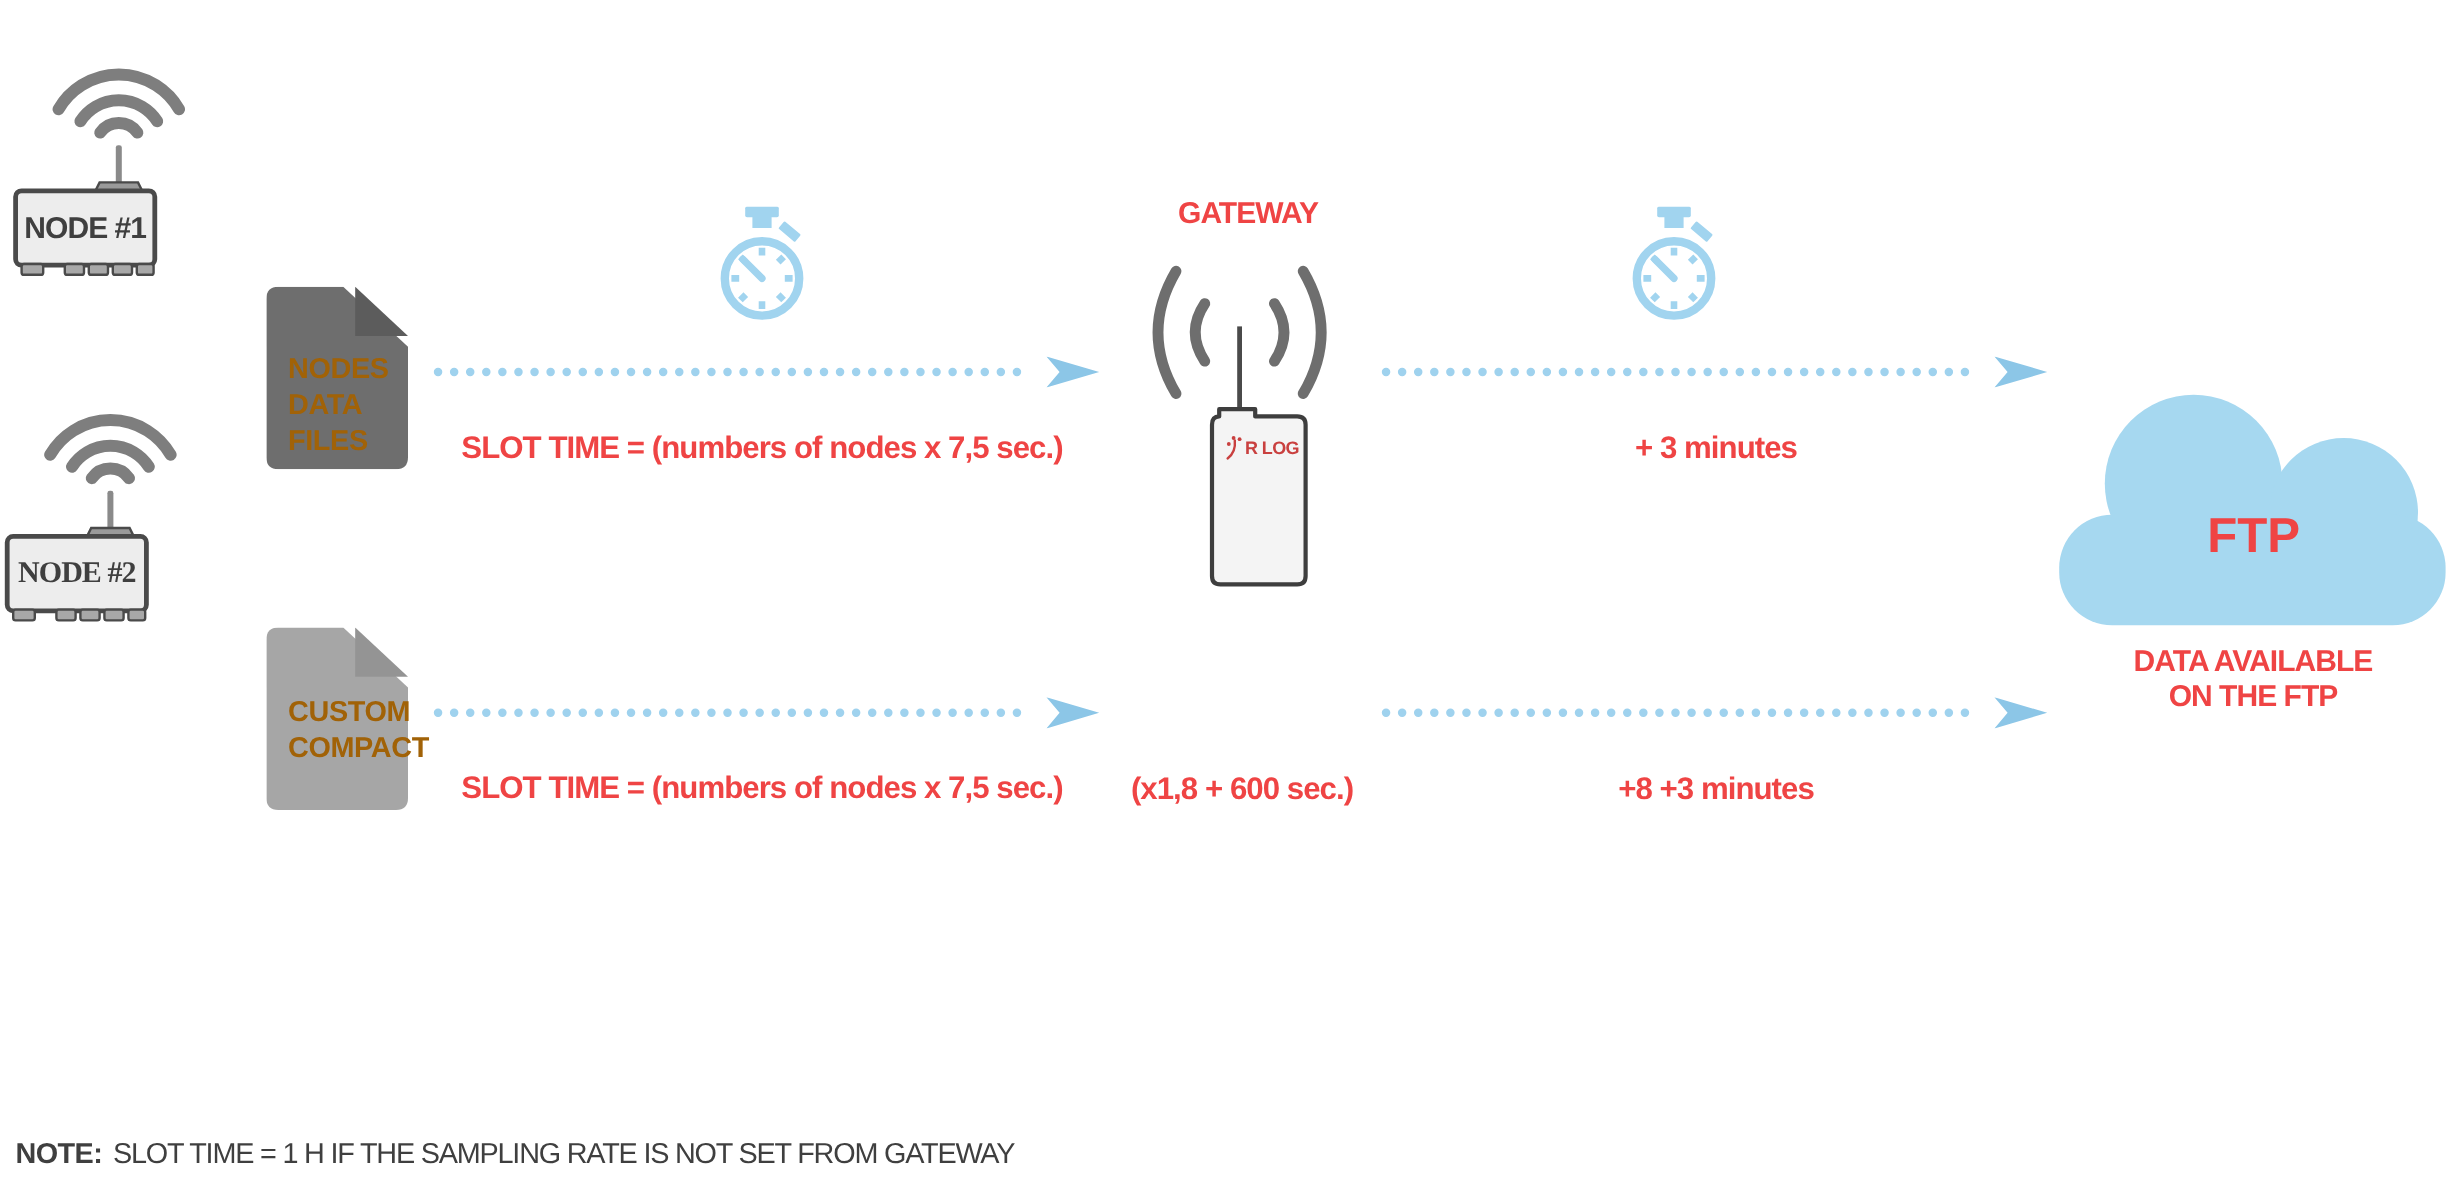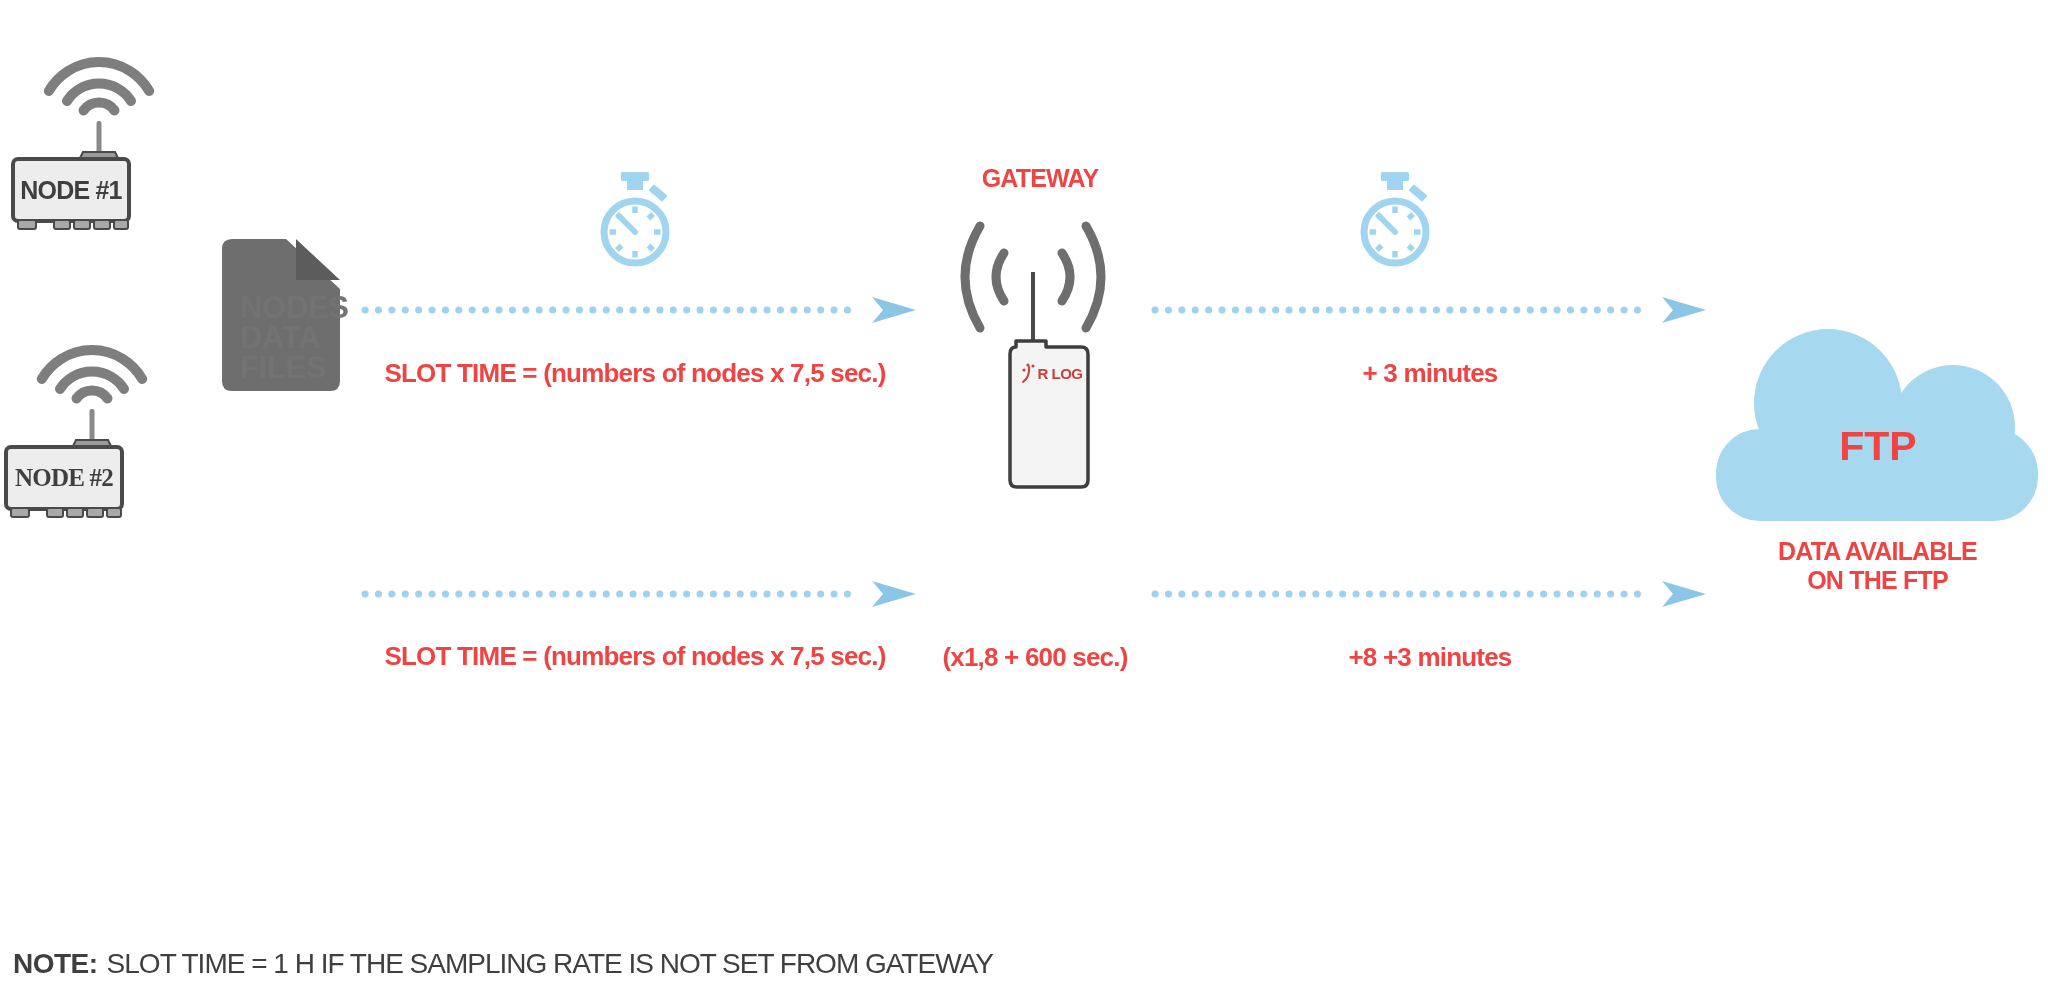--- a/index.html
+++ b/index.html
@@ -13,32 +13,32 @@
     letter-spacing:-0.8px;white-space:nowrap;
   }
   .lbl-25{font-size:25px;line-height:29px;}
   .lbl-26{font-size:26px;line-height:30px;}
   .lbl-38{font-size:41px;line-height:40px;letter-spacing:0px;}
   .node-label{
     position:absolute;left:3px;top:152px;width:116px;text-align:center;
     font-weight:bold;font-size:25px;line-height:26px;letter-spacing:-0.8px;color:#3F3F3F;
   }
   .doc-text{
-    position:absolute;left:18px;color:#737373;font-weight:bold;
-    font-size:31px;line-height:30px;letter-spacing:-0.3px;
+    position:absolute;left:18px;color:#a16207;font-weight:bold;
+    font-size:24px;line-height:30px;letter-spacing:-0.3px;
   }
   .doc-text span{display:block;}
   .logo-wrap{
     position:absolute;left:1014px;top:360px;width:74px;height:26px;
     display:flex;align-items:center;justify-content:center;gap:2px;
   }
   .logo-text{color:#C9403F;font-weight:bold;font-size:15px;letter-spacing:-0.5px;white-space:nowrap;}
   .note-line{
     position:absolute;left:13px;top:948px;white-space:nowrap;
-    font-size:28px;letter-spacing:-1px;color:#3F3F3F;
+    font-size:24px;letter-spacing:-1px;color:#3F3F3F;
   }
   .note-line b{letter-spacing:-0.5px;}
   .note-line .note-body{margin-left:9px;font-weight:normal;}
 </style>
 </head>
 <body>
 
 <div class="stage">
 
   <div class="abs" style="left:10px;top:25px;width:145px;height:206px;">
@@ -89,20 +89,30 @@
       <path d="M10 0 H64 L118 50 V142 Q118 152 108 152 H10 Q0 152 0 142 V10 Q0 0 10 0 Z" fill="#6E6E6E"></path>
       <polygon points="74,0 118,41 74,41" fill="#5C5C5C"></polygon>
     </svg>
     <div class="doc-text" style="top:54px;">
       <span>NODES</span>
       <span>DATA</span>
       <span>FILES</span>
     </div>
   </div>
 
+  <div class="abs" style="left:222px;top:523px;width:118px;height:152px;">
+    <svg width="118" height="152" viewBox="0 0 118 152">
+      <path d="M10 0 H64 L118 50 V142 Q118 152 108 152 H10 Q0 152 0 142 V10 Q0 0 10 0 Z" fill="#A6A6A6"></path>
+      <polygon points="74,0 118,41 74,41" fill="#949494"></polygon>
+    </svg>
+    <div class="doc-text" style="top:56px;">
+      <span>CUSTOM</span>
+      <span>COMPACT</span>
+    </div>
+  </div>
 
   <svg class="abs" style="left:593px;top:172px;" width="84" height="104" viewBox="0 0 84 104">
     <g fill="#A1D4EF" stroke="none">
       <rect x="28" y="0" width="28" height="9" rx="1.5"></rect>
       <rect x="34" y="8" width="16" height="10"></rect>
       <g transform="rotate(40 65 21)">
           <rect x="56" y="17" width="18" height="8" rx="1"></rect>
         </g>
     </g>
     <circle cx="42" cy="60" r="31" fill="none" stroke="#A1D4EF" stroke-width="7"></circle>

